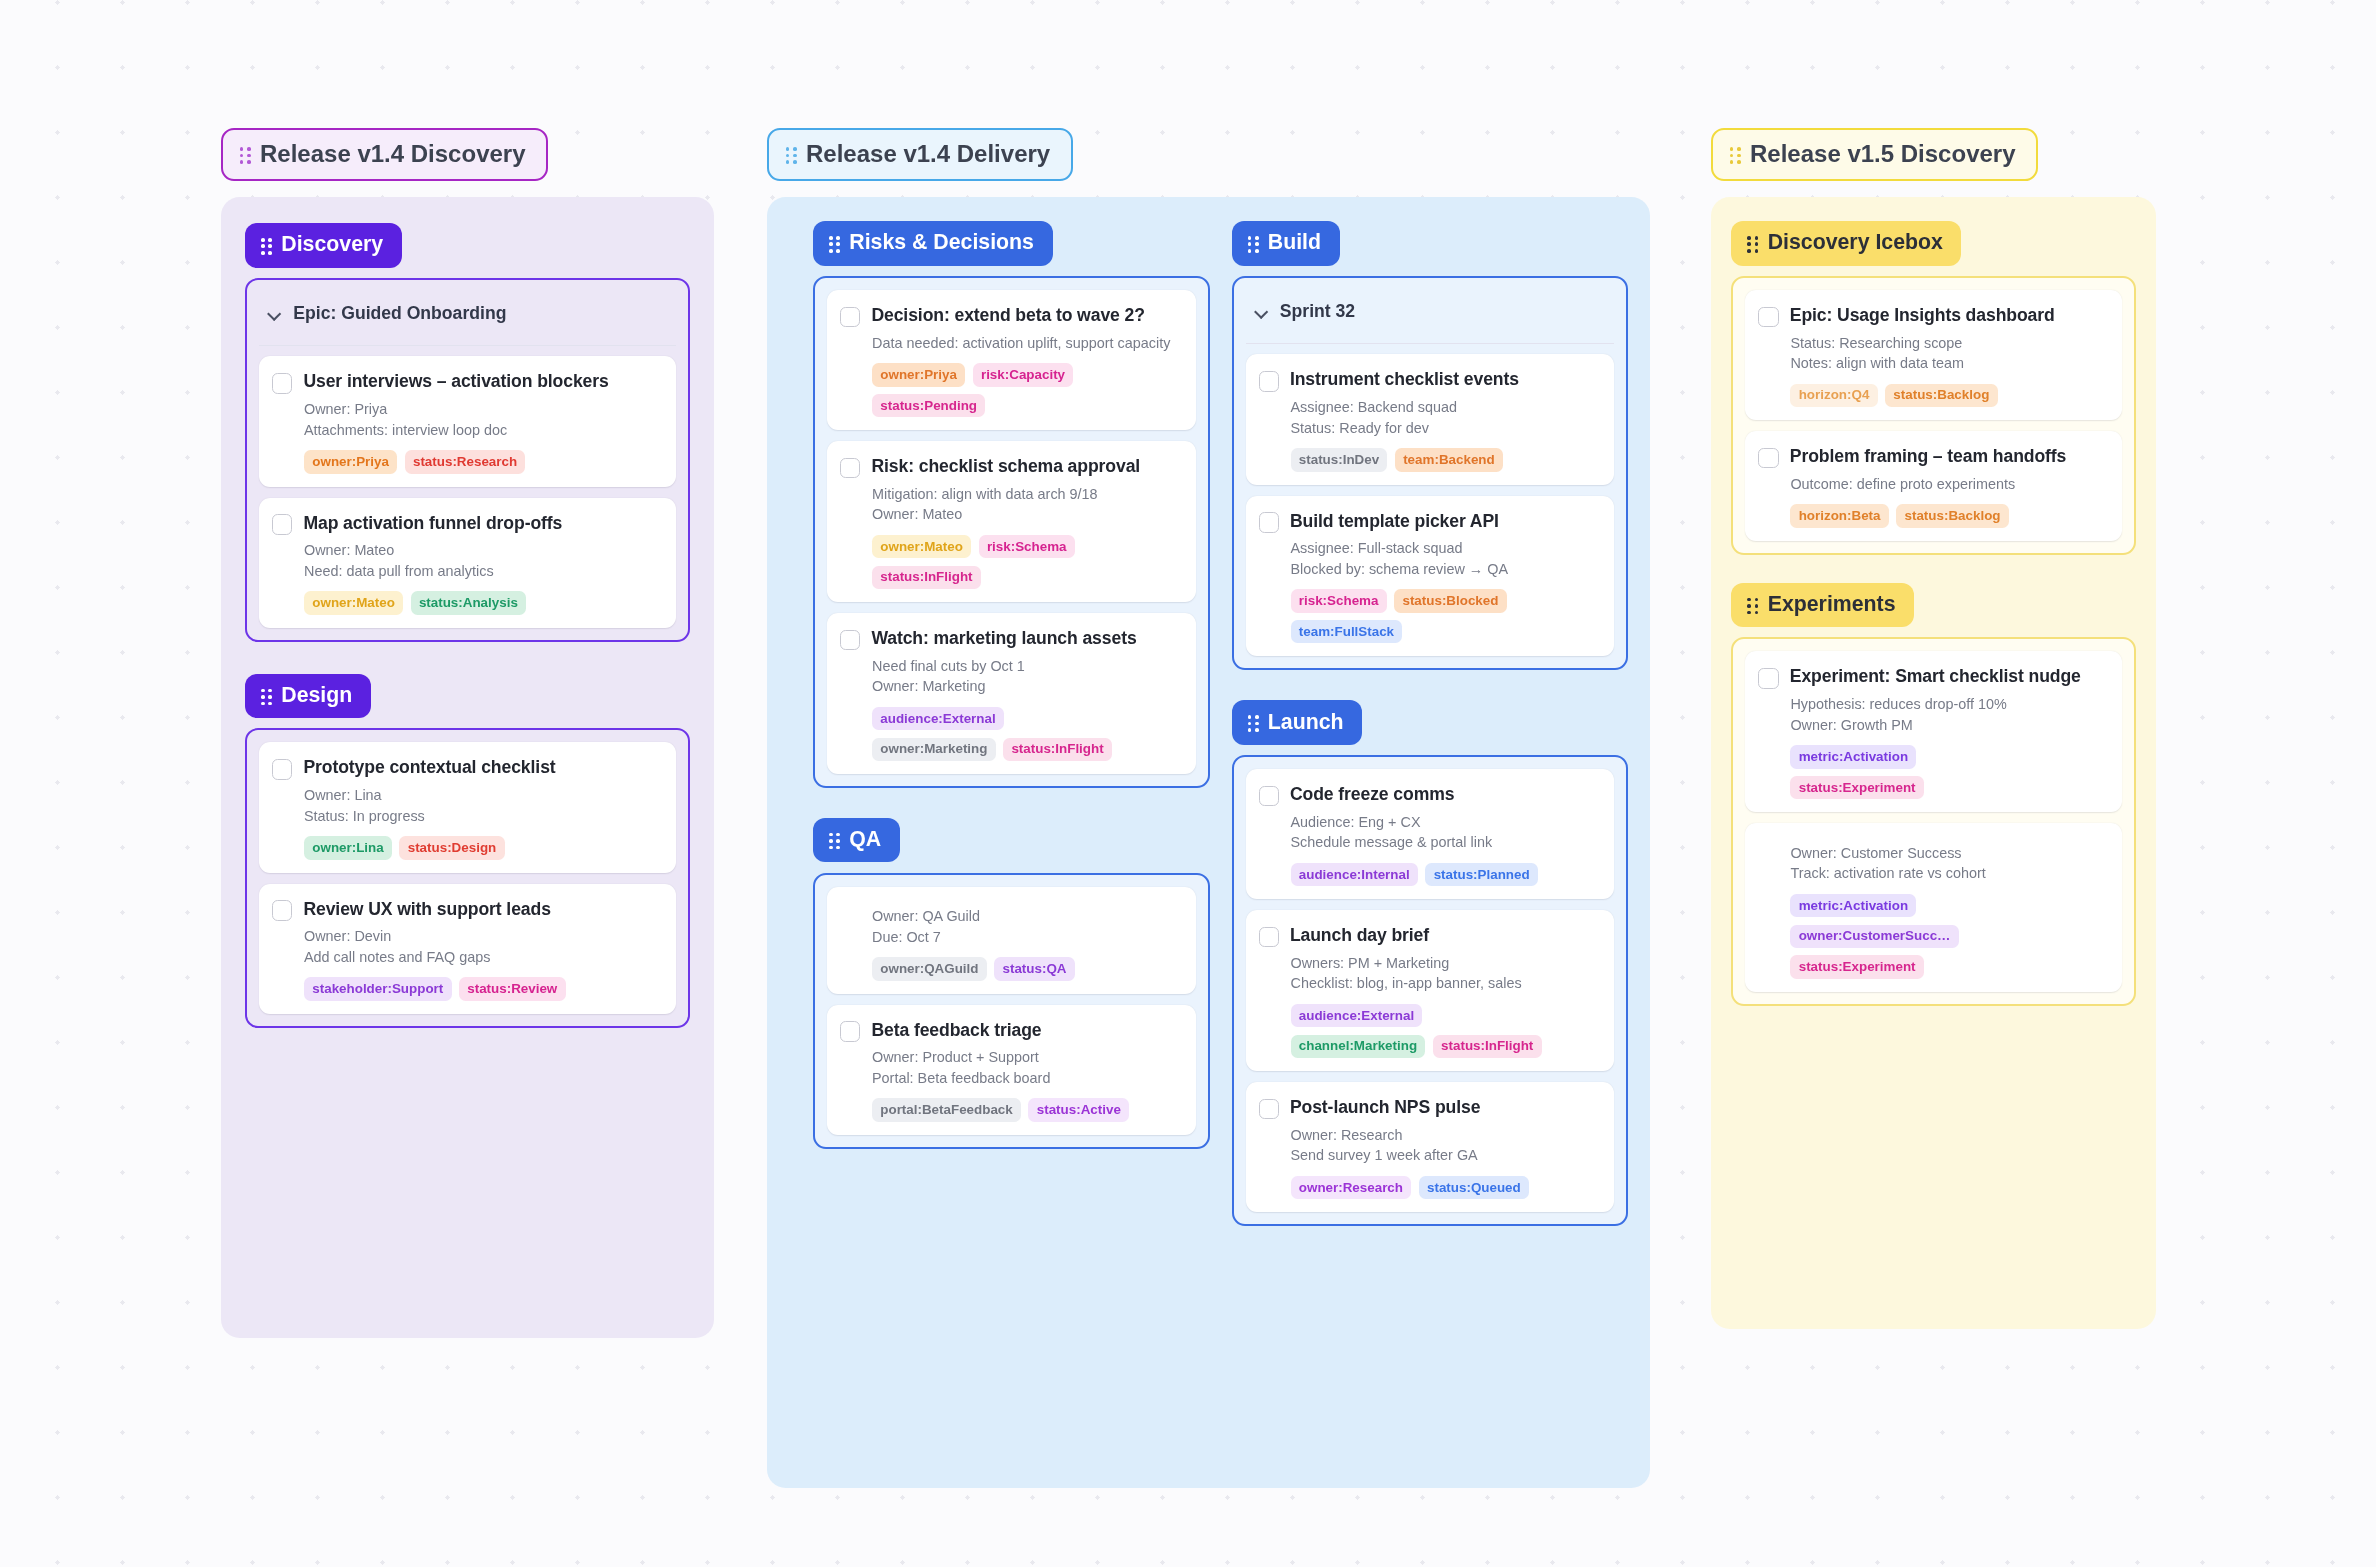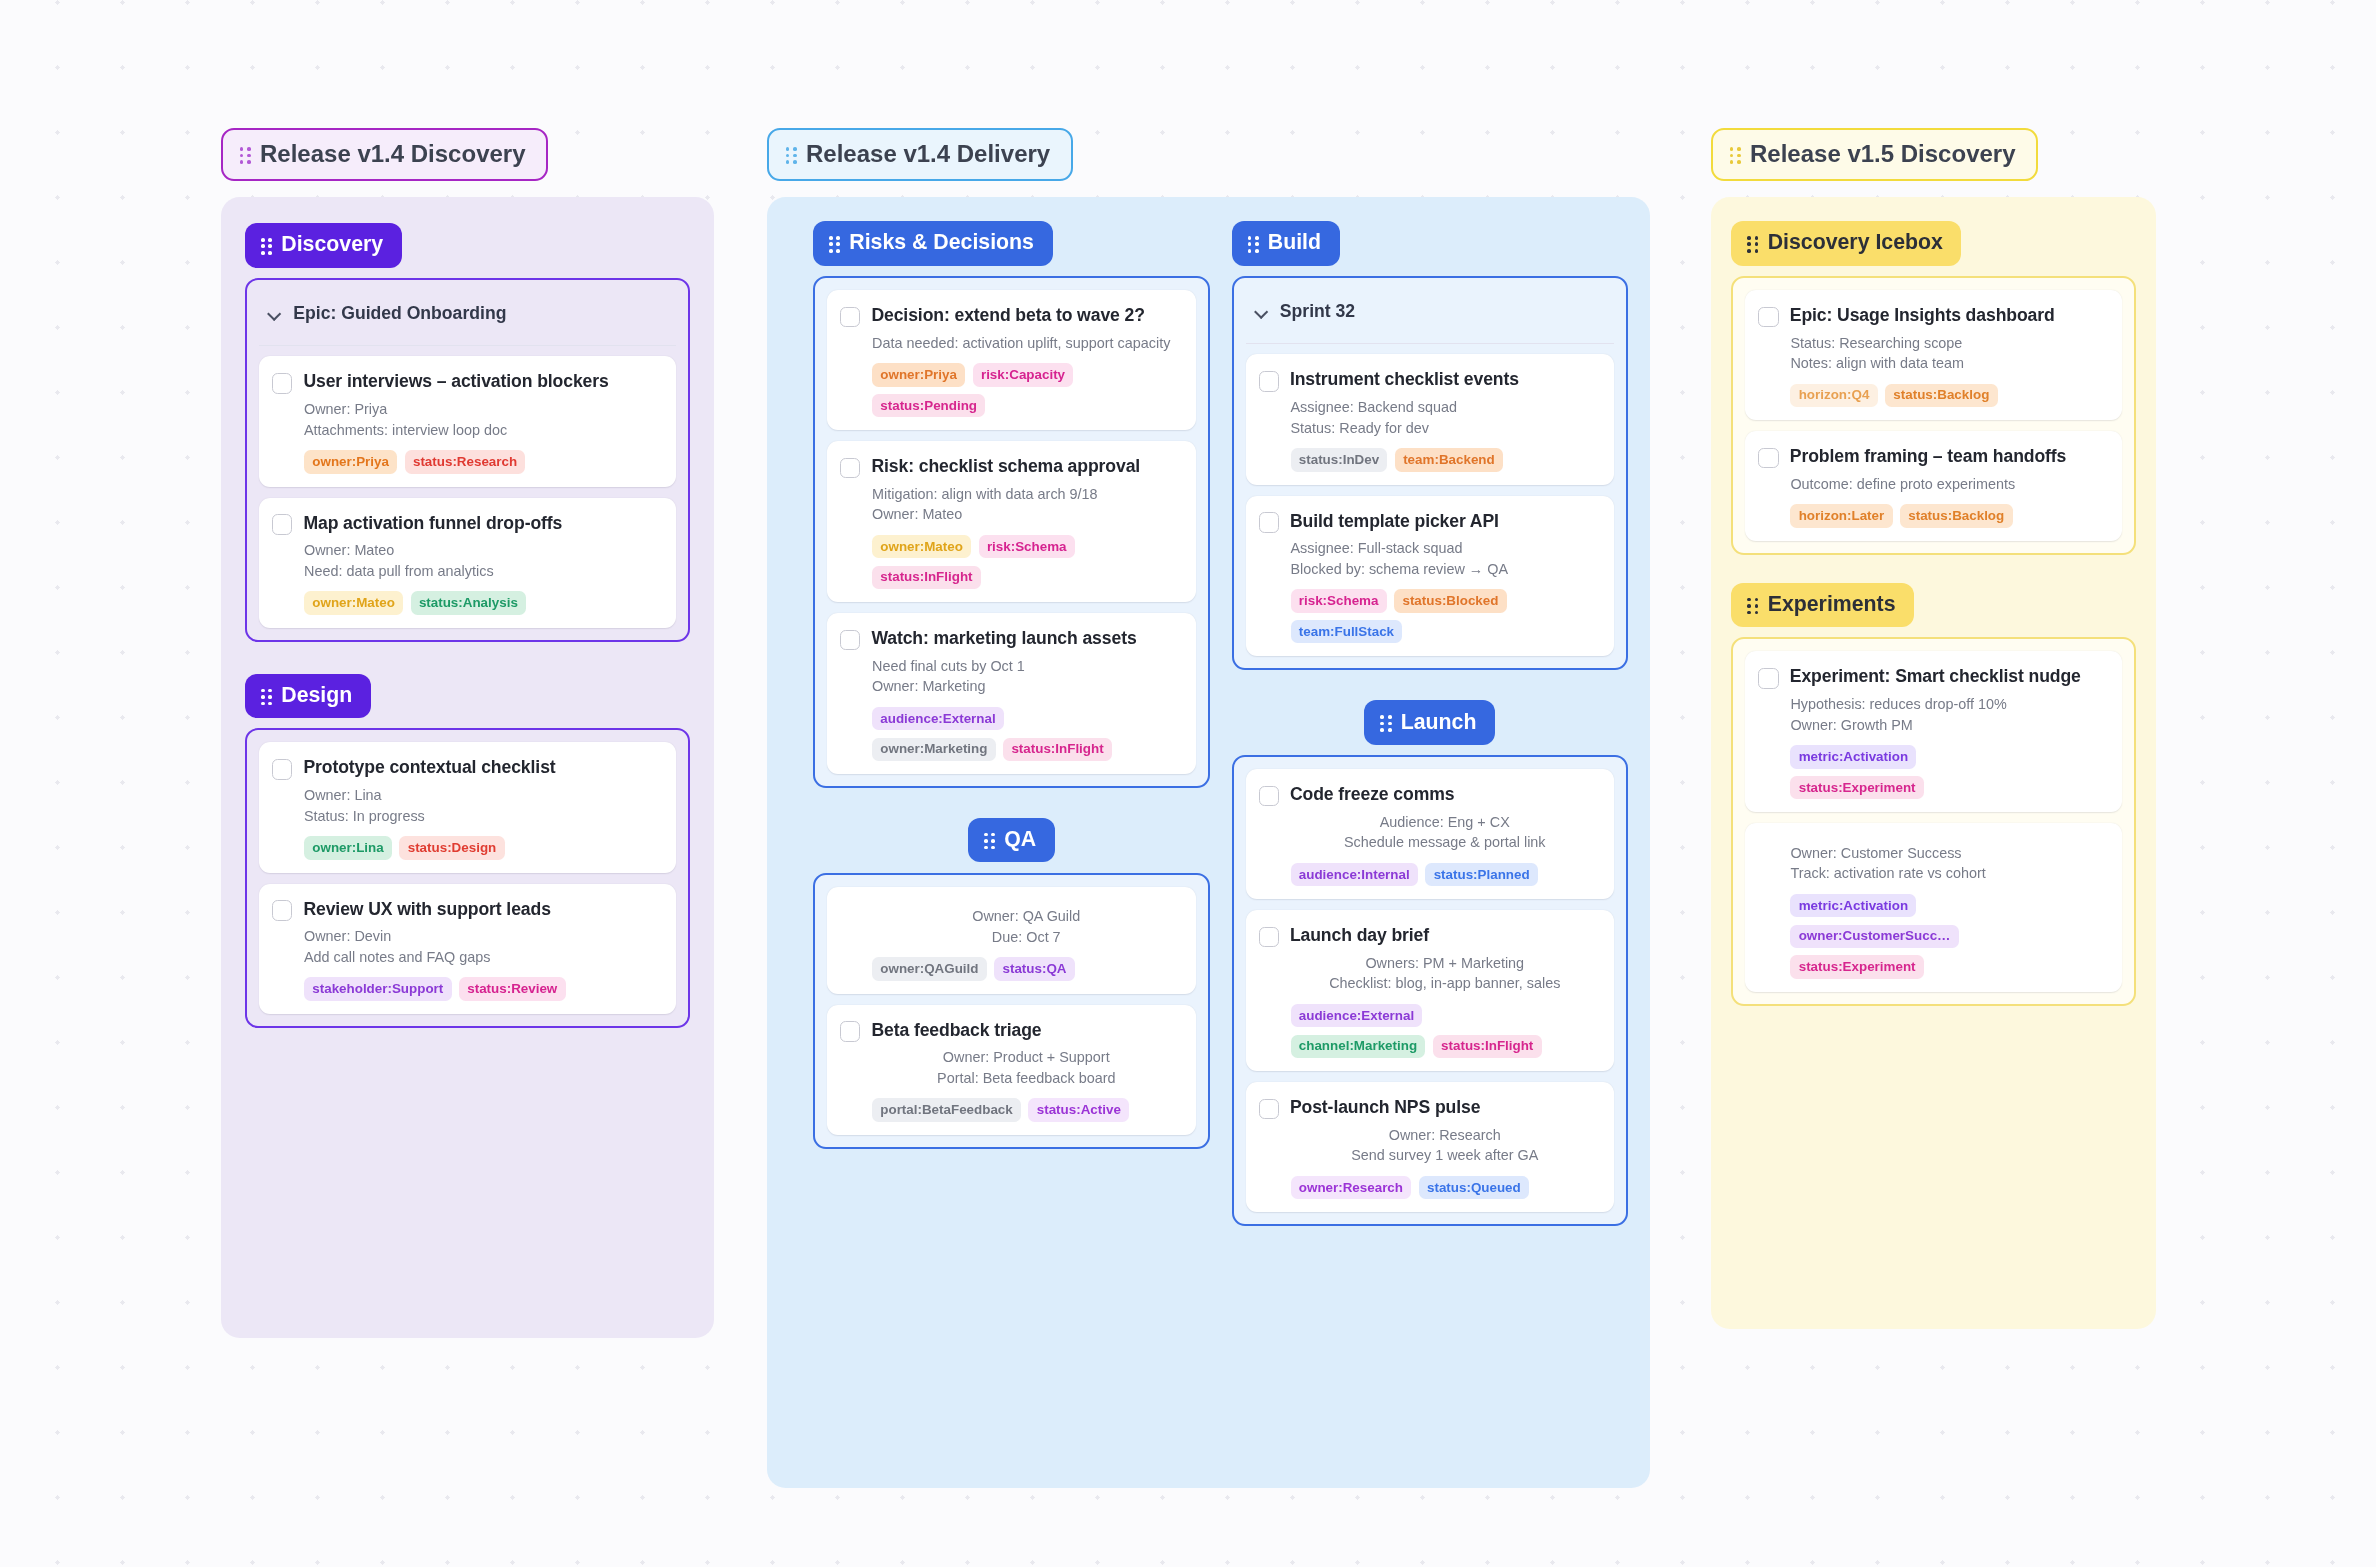--- a/index.html
+++ b/index.html
@@ -133,21 +133,21 @@
     width: 445px; height: 1132px; padding: 24px 20.4px;
   }
   #board3 .group-chip { background: #fade6a; color: #2c2f38; }
   #board3 .group-chip .handle { color: #2c2f38; }
   #board3 .group-box { background: #fffdf2; border: 2.3px solid #f4e07a; }
 
   
   .b2-cols { display: flex; gap: 22px; align-items: flex-start; padding-left: 24px; }
   .b2-col { width: 397px; }
   .b2-col .group-chip { margin-top: 0; }
-  .b2-col .group-wrap + .group-wrap { margin-top: 24px; text-align: center; }
+  .b2-col .group-wrap + .group-wrap { margin-top: 24px; }
   .group-wrap + .group-wrap { margin-top: 28px; }
 
   
   .t-orange   { background:#fde3c8; color:#e3761c; }
   .t-red      { background:#fde0dd; color:#e03a32; }
   .t-yellow   { background:#fdf1cf; color:#e0a41a; }
   .t-green    { background:#d5f0e1; color:#1d9a66; }
   .t-pinkred  { background:#fde2de; color:#e03d32; }
   .t-violet   { background:#efe2fb; color:#8b3ad6; }
   .t-magenta  { background:#fce0ef; color:#d62390; }
@@ -539,21 +539,21 @@
               <span class="tag t-peach">status:Backlog</span>
             </div>
           </div>
           <div class="card">
             <div class="card-top">
               <div class="cbx"></div>
               <div class="card-title">Problem framing – team handoffs</div>
             </div>
             <div class="card-meta">Outcome: define proto experiments</div>
             <div class="tags">
-              <span class="tag t-peach">horizon:Later</span>
+              <span class="tag t-peach">horizon:Beta</span>
               <span class="tag t-peach">status:Backlog</span>
             </div>
           </div>
         </div>
       </div>
 
       <div class="group-wrap" style="margin-top:28px">
         <div class="group-chip">
           <span class="handle">
               <i></i>

